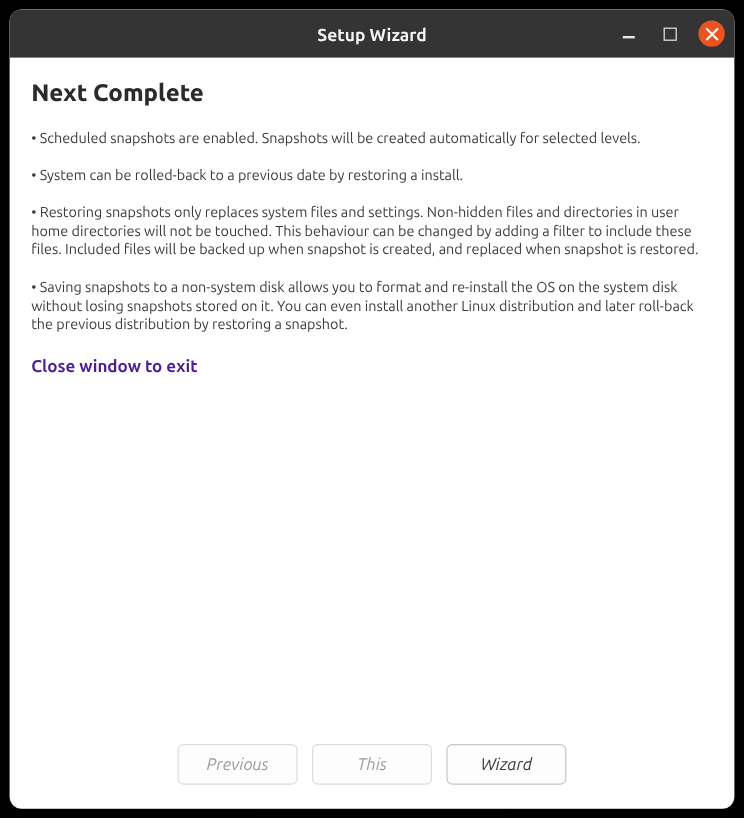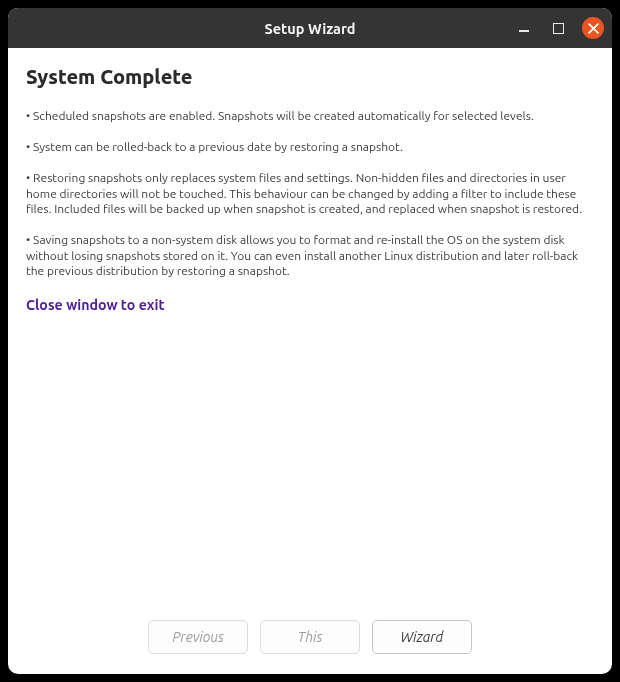--- a/index.html
+++ b/index.html
@@ -144,24 +144,24 @@
       <div class="ctrl max"></div>
       <div class="ctrl close">
         <svg viewBox="0 0 10 10">
             <path d="M1 1 L9 9 M9 1 L1 9" stroke="#fff" stroke-width="1.6" stroke-linecap="round"></path>
           </svg>
       </div>
     </div>
   </div>
 
   <div class="content">
-    <h1>System Complete</h1>
+    <h1>Next Complete</h1>
 
     <p class="bullet">Scheduled snapshots are enabled. Snapshots will be created automatically for selected levels.</p>
-    <p class="bullet">System can be rolled-back to a previous date by restoring a snapshot.</p>
+    <p class="bullet">System can be rolled-back to a previous date by restoring a install.</p>
     <p class="bullet">Restoring snapshots only replaces system files and settings. Non-hidden files and directories in user home directories will not be touched. This behaviour can be changed by adding a filter to include these files. Included files will be backed up when snapshot is created, and replaced when snapshot is restored.</p>
     <p class="bullet">Saving snapshots to a non-system disk allows you to format and re-install the OS on the system disk without losing snapshots stored on it. You can even install another Linux distribution and later roll-back the previous distribution by restoring a snapshot.</p>
 
     <div class="close-exit">Close window to exit</div>
   </div>
 
   <div class="buttonbar">
     <div class="btn disabled">Previous</div>
     <div class="btn disabled">This</div>
     <div class="btn">Wizard</div>

